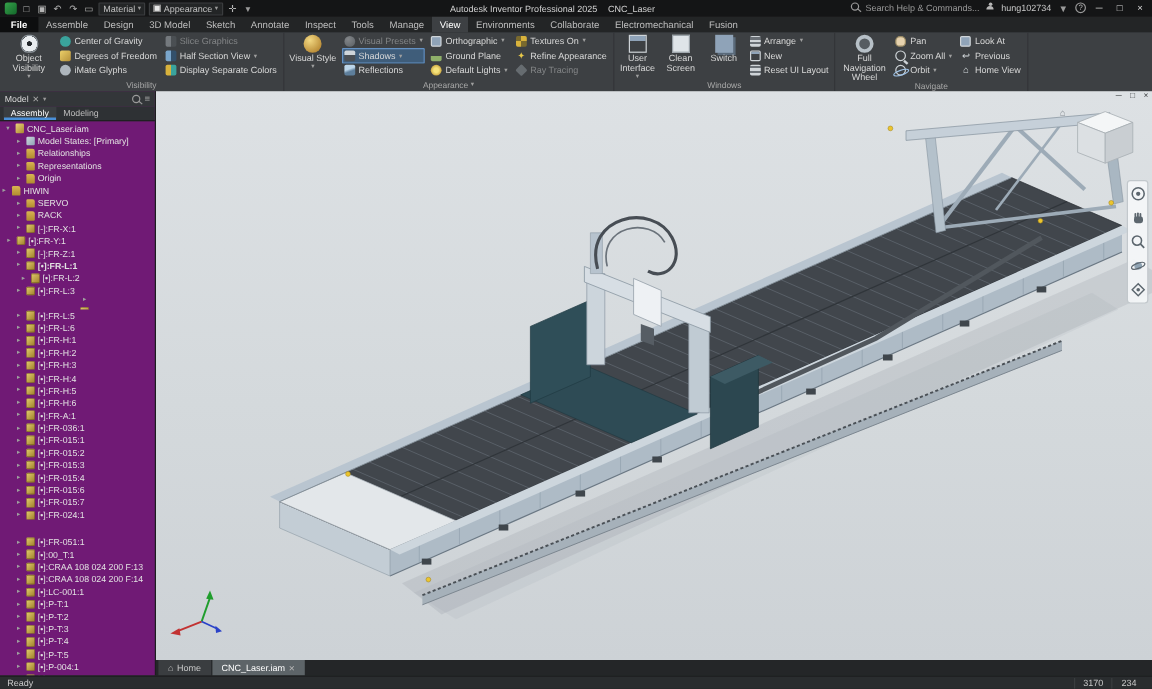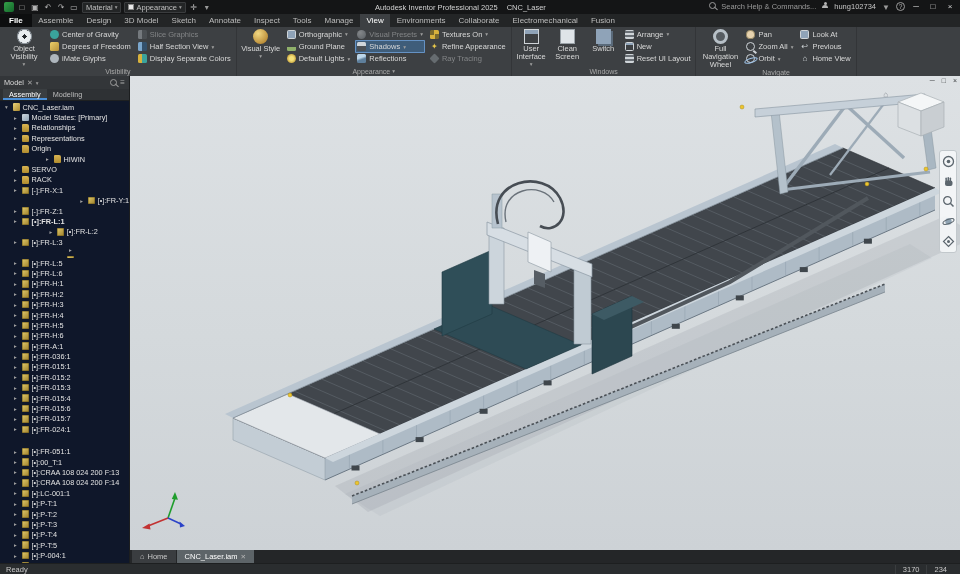--- a/index.html
+++ b/index.html
@@ -72,21 +72,21 @@
 .i-wheel{border:3px solid #b7c0c7;border-radius:50%;background:#565c61}
 .i-hand{background:#e6d2ae;border-radius:45% 45% 40% 40%;border:1px solid #9a8a64}
 .i-zoom{border:1.5px solid #cfd4d8;border-radius:50%;position:relative}
 .i-zoom::after{content:'';position:absolute;width:4px;height:1.5px;background:#cfd4d8;bottom:-2px;right:-3px;transform:rotate(40deg)}
 .i-orbit{border:1.5px solid #cfd4d8;border-radius:50%;position:relative}
 .i-orbit::after{content:'';position:absolute;left:-3px;top:2.5px;width:12px;height:3px;border:1px solid #9fc3e8;border-radius:50%;transform:rotate(-18deg)}
 .i-glyph{color:#cfd4d8}
 
 
 .main{flex:1;display:flex;min-height:0}
-.browser{width:130px;background:#0f172a;display:flex;flex-direction:column;border-right:1px solid #1c1e1f;font-size:7.3px;color:#e2e2e2;flex:0 0 auto}
+.browser{width:130px;background:#701a75;display:flex;flex-direction:column;border-right:1px solid #1c1e1f;font-size:7.3px;color:#e2e2e2;flex:0 0 auto}
 .bheader{height:13px;display:flex;align-items:center;gap:3px;padding:0 4px;background:#333639;color:#d8d8d8}
 .bx{font-size:7px;color:#a8a8a8}
 .bflex{flex:1}
 .burger{font-size:8px;color:#a8a8a8}
 .btabs{height:12px;display:flex;align-items:stretch;padding:0 3px;border-bottom:1px solid #1e2021;background:#2e3134}
 .btab{display:flex;align-items:center;padding:0 6px;color:#bdbdbd}
 .btab.active{color:#fff;background:#3a3e41;box-shadow:inset 0 -2px 0 #4a90d9}
 .btree{flex:1;overflow:hidden;padding-top:1px}
 .trow{display:flex;align-items:center;gap:2.5px;height:10.4px;white-space:nowrap;overflow:hidden}
 .texp{width:7px;font-size:5.5px;color:#9f9f9f;text-align:center;flex:0 0 auto}
@@ -216,49 +216,49 @@
     </div>
 
     <div class="rgroup">
       <div class="rbody">
         <div class="bigbtn">
           <span class="bigicon i-sphere"></span>
           <span>Visual Style</span>
           <span class="dd">▾</span>
         </div>
         <div class="scol">
-          <div class="srow">
-            <span class="mi i-cube"></span>
-            <span>Orthographic</span>
-            <span class="dd">▾</span>
-          </div>
-          <div class="srow">
-            <span class="mi i-ground"></span>
-            <span>Ground Plane</span>
-          </div>
-          <div class="srow">
-            <span class="mi i-light"></span>
-            <span>Default Lights</span>
-            <span class="dd">▾</span>
-          </div>
-        </div>
-        <div class="scol">
           <div class="srow dis">
             <span class="mi i-sphsm"></span>
             <span>Visual Presets</span>
             <span class="dd">▾</span>
           </div>
           <div class="srow sel">
             <span class="mi i-shadow"></span>
             <span>Shadows</span>
             <span class="dd">▾</span>
           </div>
           <div class="srow">
             <span class="mi i-reflect"></span>
             <span>Reflections</span>
+          </div>
+        </div>
+        <div class="scol">
+          <div class="srow">
+            <span class="mi i-cube"></span>
+            <span>Orthographic</span>
+            <span class="dd">▾</span>
+          </div>
+          <div class="srow">
+            <span class="mi i-ground"></span>
+            <span>Ground Plane</span>
+          </div>
+          <div class="srow">
+            <span class="mi i-light"></span>
+            <span>Default Lights</span>
+            <span class="dd">▾</span>
           </div>
         </div>
         <div class="scol">
           <div class="srow">
             <span class="mi i-checker"></span>
             <span>Textures On</span>
             <span class="dd">▾</span>
           </div>
           <div class="srow">
             <span class="mi i-star">✦</span>
@@ -391,56 +391,56 @@
           <div class="trow" style="padding-left: 12px;">
             <span class="texp">▸</span>
             <span class="ticon folder"></span>
             <span class="tlabel">Representations</span>
           </div>
           <div class="trow" style="padding-left: 12px;">
             <span class="texp">▸</span>
             <span class="ticon folder"></span>
             <span class="tlabel">Origin</span>
           </div>
-          <div class="trow" style="padding-left: 12px; margin-left: 32px;">
+          <div class="trow" style="">
             <span class="texp">▸</span>
             <span class="ticon folder"></span>
             <span class="tlabel">HIWIN</span>
           </div>
           <div class="trow" style="padding-left: 12px;">
             <span class="texp">▸</span>
             <span class="ticon folder"></span>
             <span class="tlabel">SERVO</span>
           </div>
           <div class="trow" style="padding-left: 12px;">
             <span class="texp">▸</span>
             <span class="ticon folder"></span>
             <span class="tlabel">RACK</span>
           </div>
           <div class="trow" style="padding-left: 12px;">
             <span class="texp">▸</span>
             <span class="ticon part"></span>
             <span class="tlabel">[-]:FR-X:1</span>
           </div>
-          <div class="trow" style="padding-left: 4px; justify-content: flex-end;">
+          <div class="trow" style="padding-left: 4px;">
             <span class="texp">▸</span>
             <span class="ticon part"></span>
             <span class="tlabel">[•]:FR-Y:1</span>
           </div>
           <div class="trow" style="padding-left: 12px;">
             <span class="texp">▸</span>
             <span class="ticon part"></span>
             <span class="tlabel">[-]:FR-Z:1</span>
           </div>
           <div class="trow" style="padding-left: 12px; font-weight: bold;">
             <span class="texp">▸</span>
             <span class="ticon part"></span>
             <span class="tlabel">[•]:FR-L:1</span>
           </div>
-          <div class="trow" style="padding-left: 16px; justify-content: center;">
+          <div class="trow" style="padding-left: 16px;">
             <span class="texp">▸</span>
             <span class="ticon part"></span>
             <span class="tlabel">[•]:FR-L:2</span>
           </div>
           <div class="trow" style="padding-left: 12px;">
             <span class="texp">▸</span>
             <span class="ticon part"></span>
             <span class="tlabel">[•]:FR-L:3</span>
           </div>
           <div class="trow" style="padding-left: 12px; flex-direction: column;">

